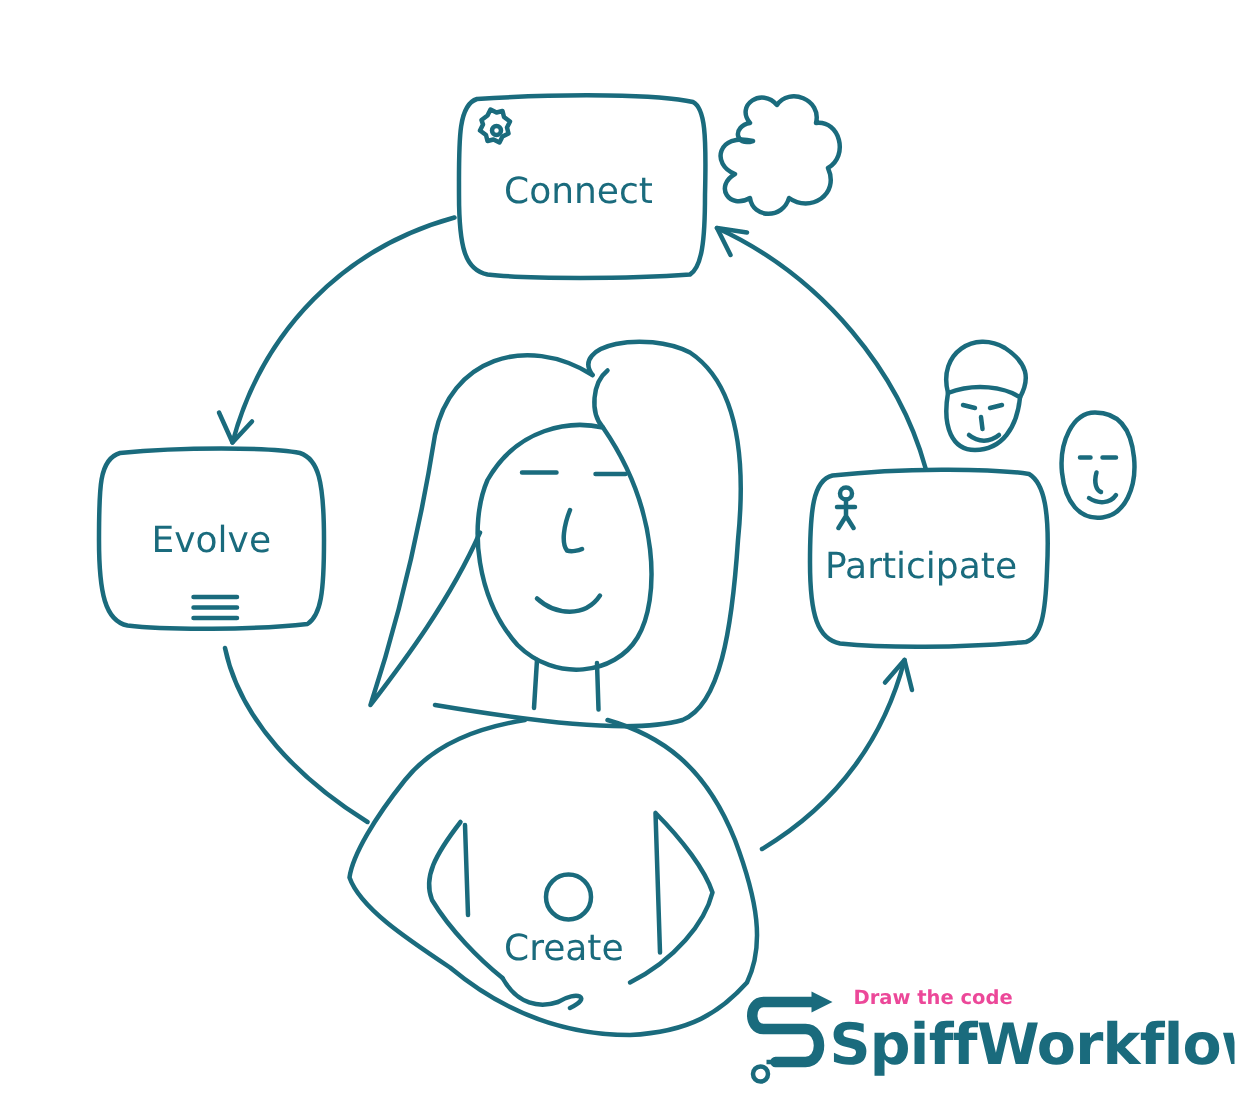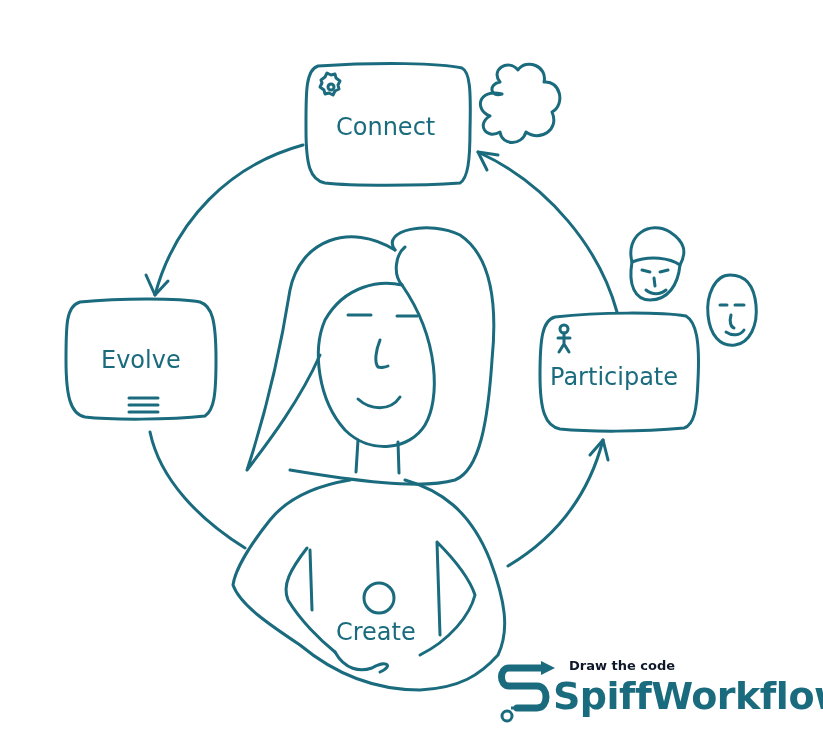--- a/index.html
+++ b/index.html
@@ -1,21 +1,21 @@
 <!DOCTYPE html>
 <html><head>
 <meta charset="utf-8">
 <style>
   html,body{margin:0;padding:0;background:#ffffff;}
   body{width:823px;height:743px;position:relative;overflow:hidden;font-family:"DejaVu Sans",sans-serif;}
   svg{position:absolute;left:0;top:0;}
   .ln{fill:none;stroke:#1a6b7d;stroke-width:3;stroke-linecap:round;stroke-linejoin:round;}
   .lbl{fill:#1a6b7d;font-family:"DejaVu Sans",sans-serif;font-size:24px;}
   .brand{position:absolute;left:497px;top:656px;width:320px;height:80px;}
-  .brand-tag{position:absolute;left:72px;top:2px;font-family:"DejaVu Sans",sans-serif;font-size:13px;font-weight:bold;color:#0f172a;}
+  .brand-tag{position:absolute;left:72px;top:2px;font-family:"DejaVu Sans",sans-serif;font-size:13px;font-weight:bold;color:#ec4899;}
   .brand-name{position:absolute;left:56px;top:18px;font-family:"DejaVu Sans",sans-serif;font-size:38px;font-weight:bold;color:#1a6b7d;letter-spacing:-0.5px;}
 </style>
 </head>
 <body>
 
 <svg width="823" height="743" viewBox="0 0 823 743">
 
   <g>
     <path class="ln" d="M318,66 C380,62 440,63 462,68 C470,72 471,90 470,130 C470,160 468,178 460,183 C420,186 350,186 325,183 C310,180 306,165 306,130 C306,95 305,70 318,66 Z"></path>
     <g>

